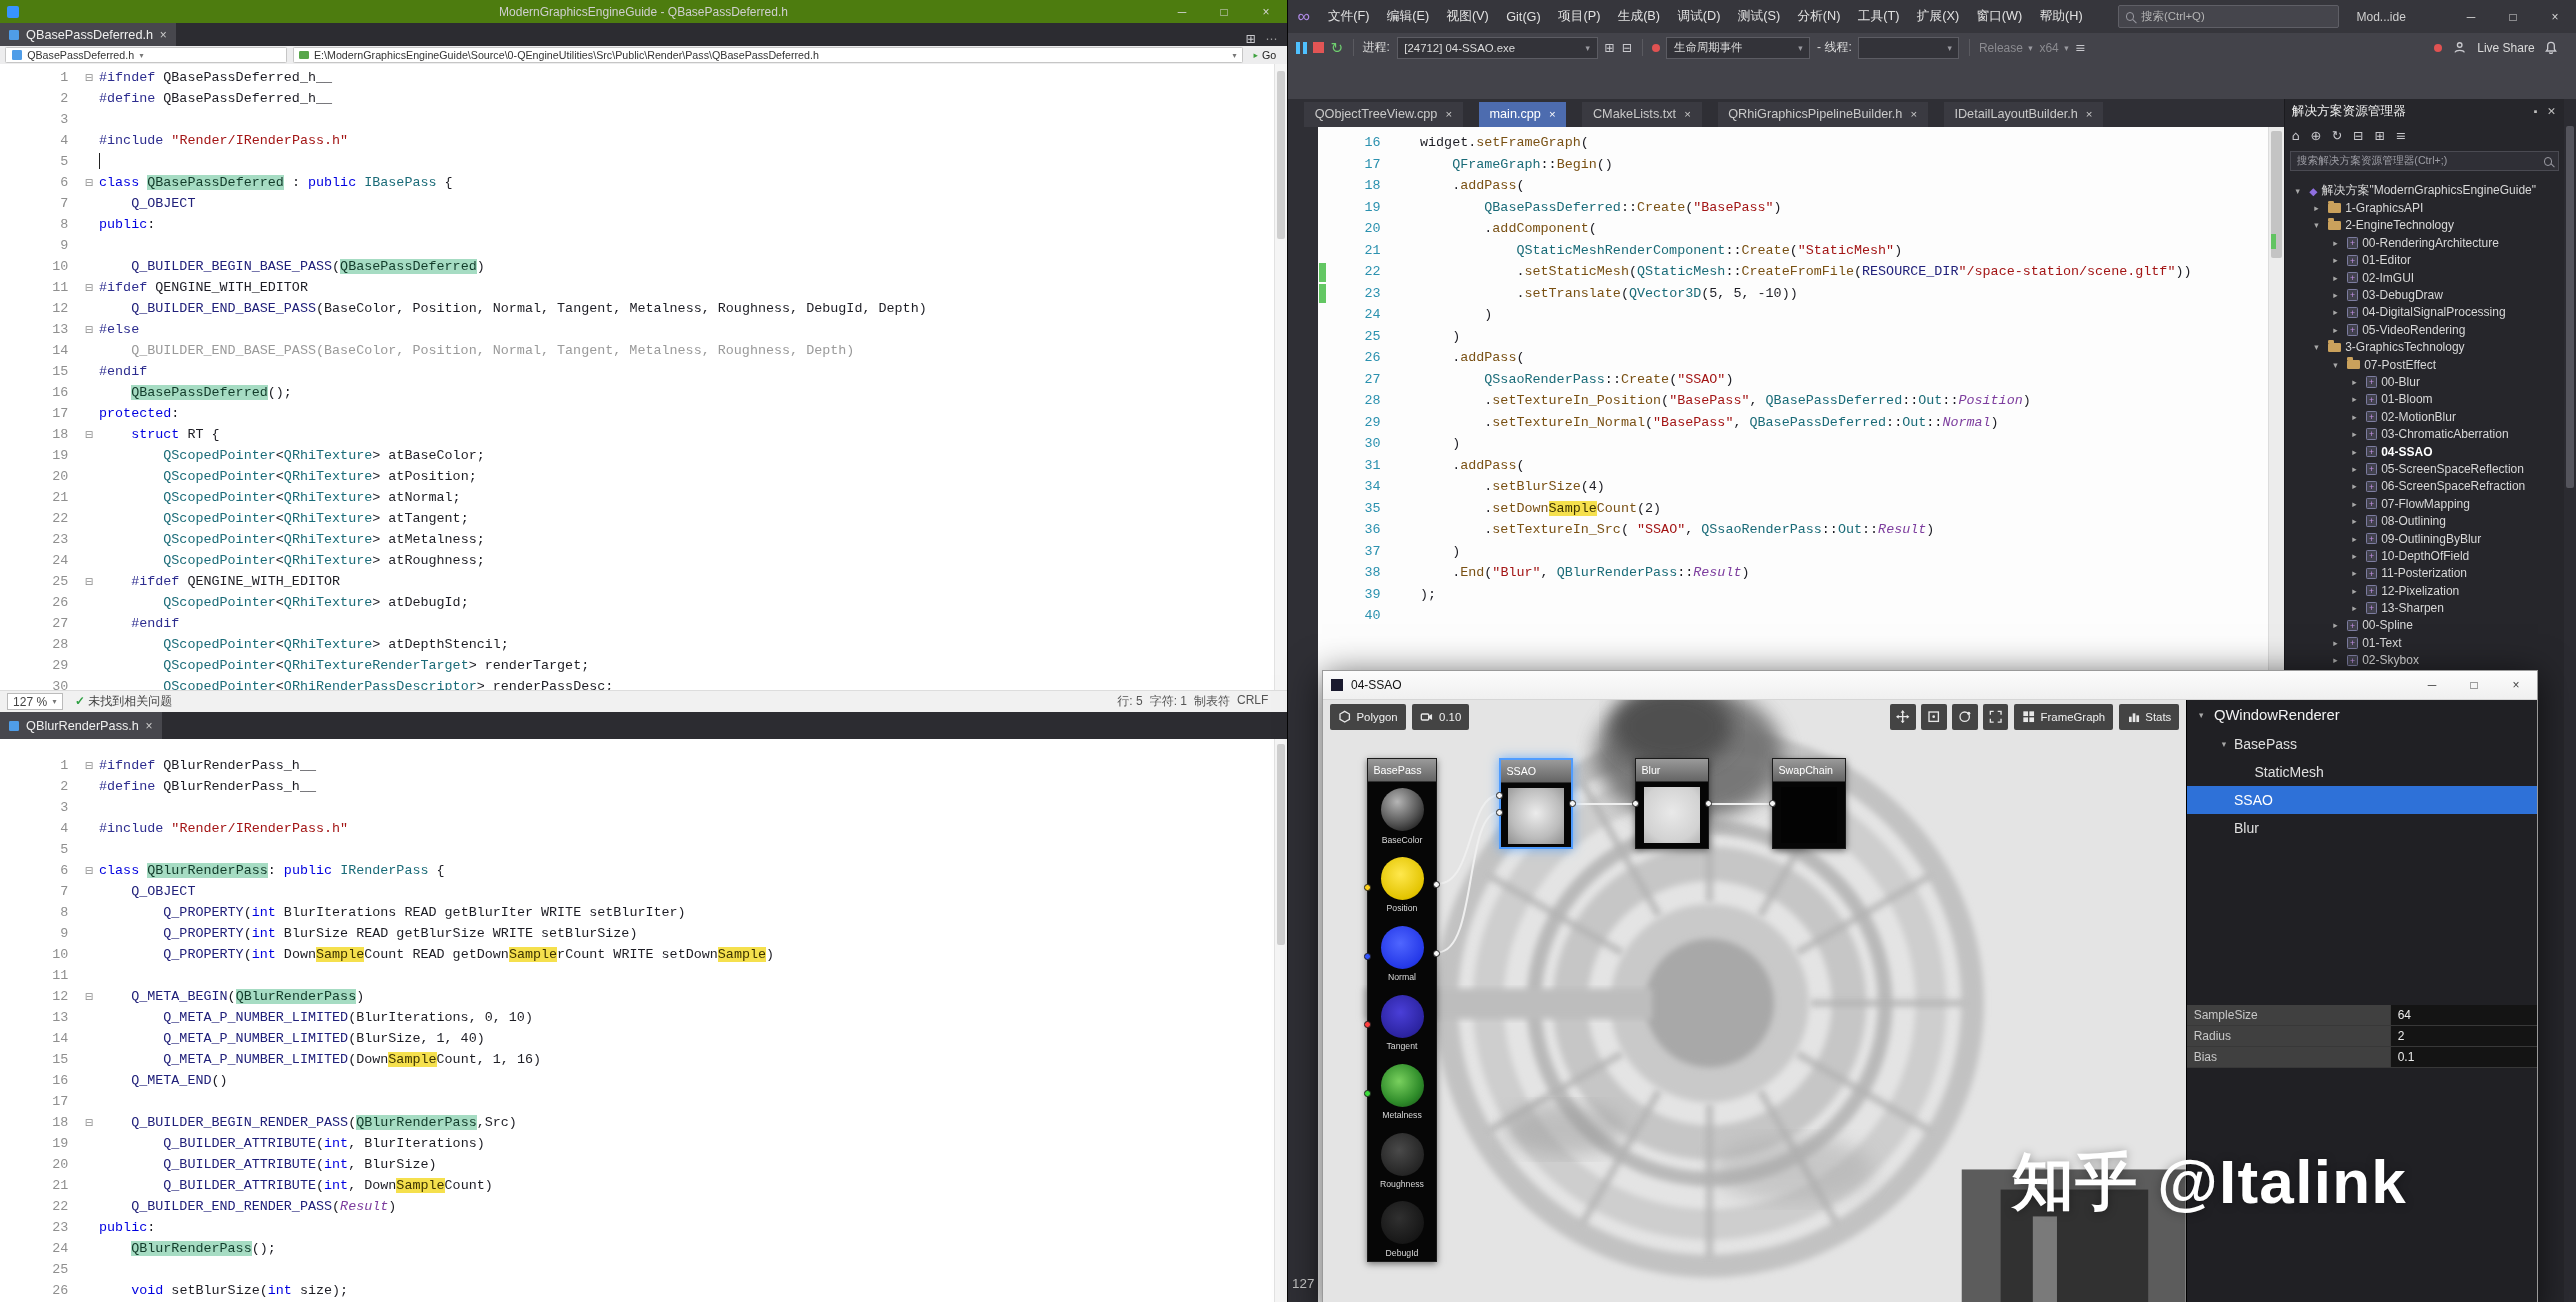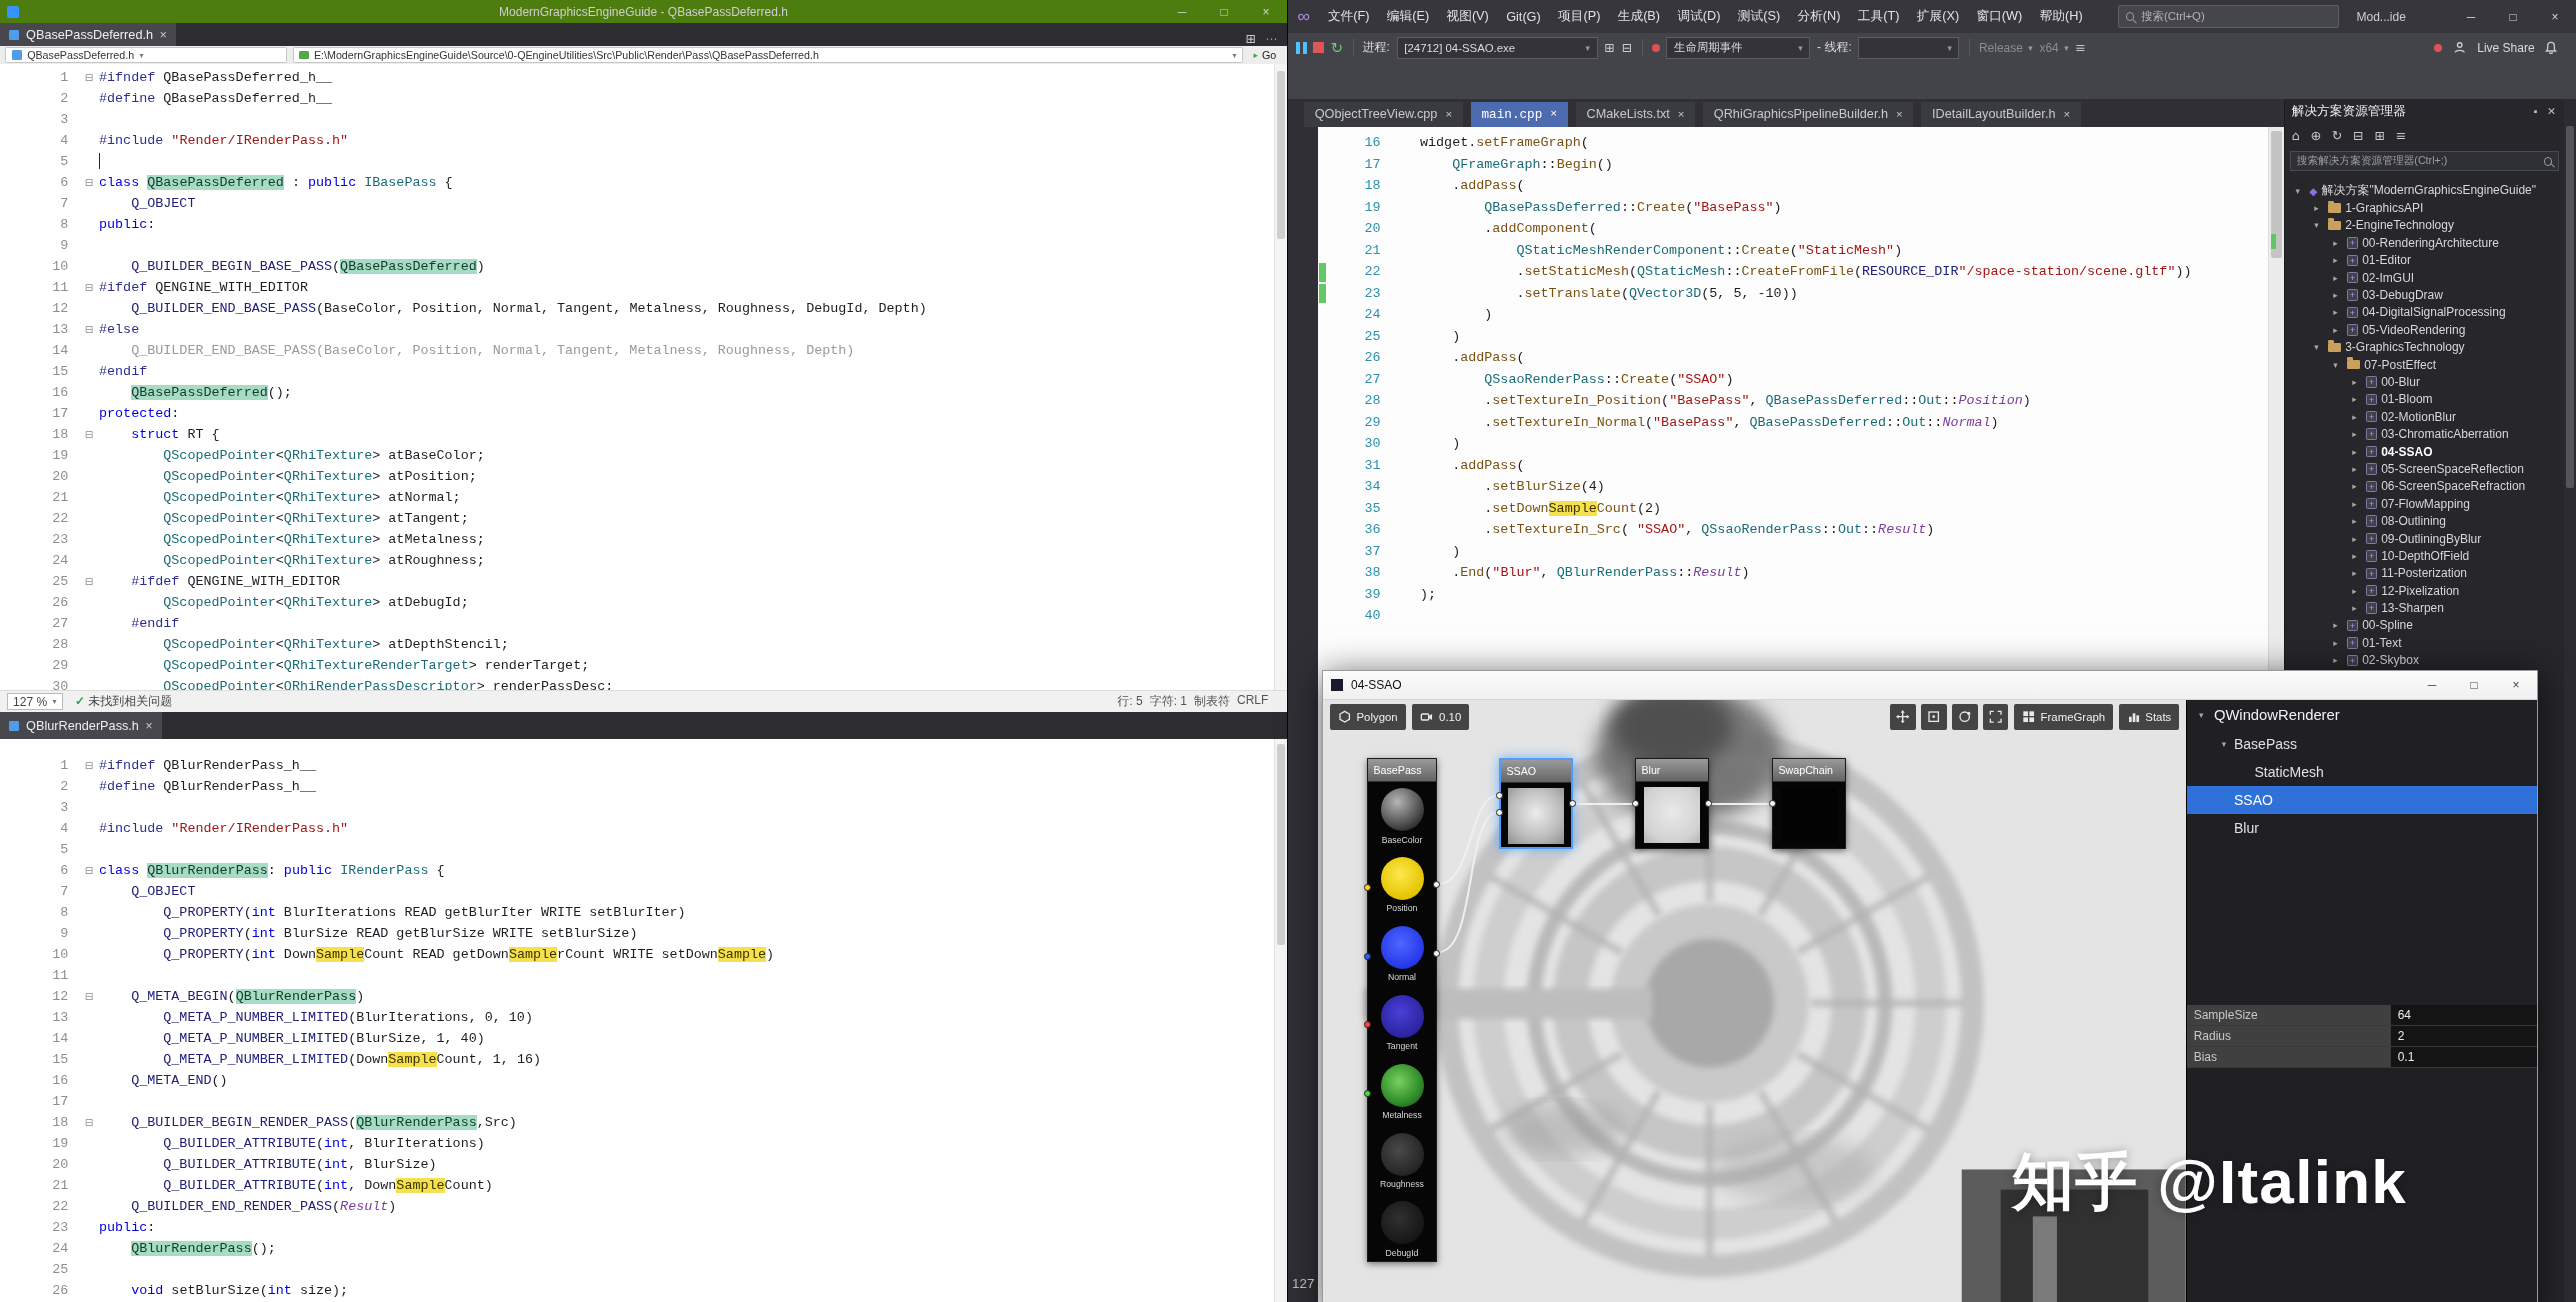--- a/index.html
+++ b/index.html
@@ -86,24 +86,24 @@
   .dis { color:#8b8b90; display:flex; gap:5.4px; align-items:center; }
   .toolright { margin-left:auto; display:flex; align-items:center; gap:10.7px; padding-right:10.7px; }
   .gi { font-family:"DejaVu Sans", sans-serif; color:#c9c9ce; font-size:12.7px; }
   .gi-box::before { content:"⊞"; } .gi-box2::before { content:"⊟"; }
   .gi-home::before { content:"⌂"; } .gi-plus::before { content:"⊕"; }
   .gi-refresh::before { content:"↻"; } .gi-list::before { content:"≡"; }
   .gi-caret::before { content:"▾"; font-size:8.7px; }
 
   .vs-main { position:absolute; left:0; top:99px; right:0; bottom:0; display:flex; }
   .vs-editor-col { flex:1; position:relative; background:#2f2f35; }
-  .vs-tabs { height:28px; display:flex; align-items:flex-end; padding-left:16px; gap:8px; position:relative; }
+  .vs-tabs { height:28px; display:flex; align-items:flex-end; padding-left:16px; gap:16px; position:relative; }
   .vstab { height:25.5px; display:flex; align-items:center; gap:8px; padding:0 10.7px; color:#c9c9c9;
            font-size:12.7px; background:#3a3a41; }
-  .vstab.active { background:#4d6caf; color:#fff;font-family:Liberation Mono, monospace; }
+  .vstab.active { background:#4d6caf; color:#fff; }
   .vstab .tabx { font-size:11.4px; color:inherit; }
   .vs-tabs-icons { position:absolute; right:5.4px; bottom:5.4px; display:flex; gap:8px; color:#999; font-size:10.7px; }
   .vs-editor-white { position:absolute; left:30px; right:0; top:28px; bottom:0; background:#fdfdfd; overflow:hidden; }
   #ed-vs { position:absolute; left:0; right:16px; top:0; bottom:0; padding-top:5.4px;
            font-family:"Liberation Mono", monospace; font-size:13.4px; overflow:hidden; }
   #ed-vs .crow { height:21.5px; line-height:21.5px; }
   #ed-vs .ln { width:72px; text-align:right; padding-right:9.4px; color:#2b91af; flex:0 0 auto; }
   #ed-vs .ctext { padding-left:30px;text-align:center; }
   .chgbar { position:absolute; left:1.3px; top:1.3px; bottom:1.3px; width:6.7px; background:#63c763; }
   .vs-scroll { position:absolute; right:0; top:28px; bottom:0; width:16px; background:#ececec; border-left:0.7px solid #dcdcdc; }

